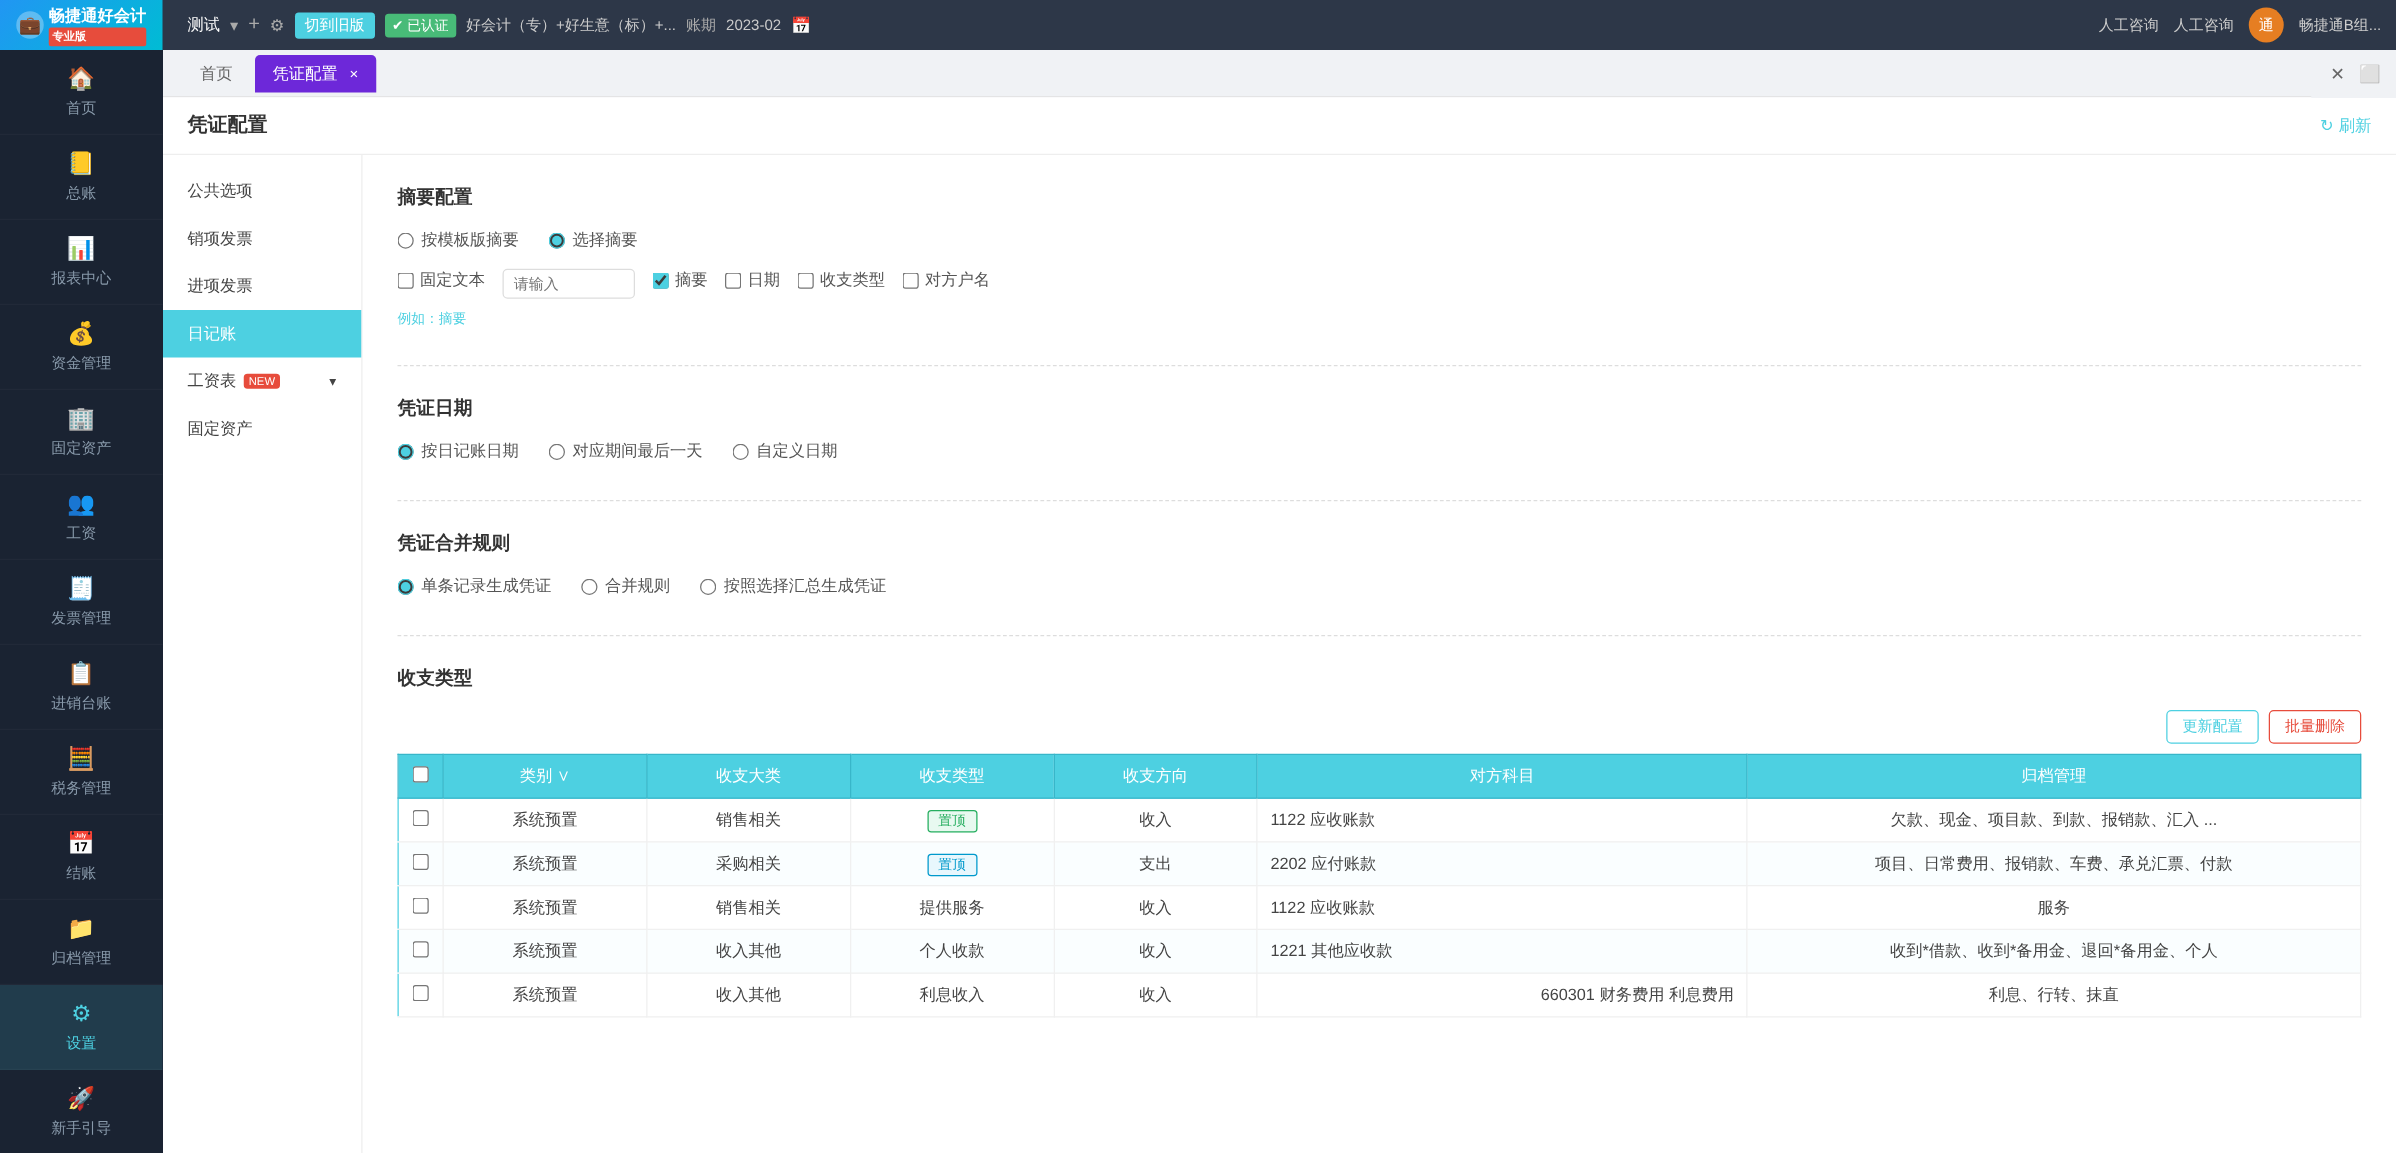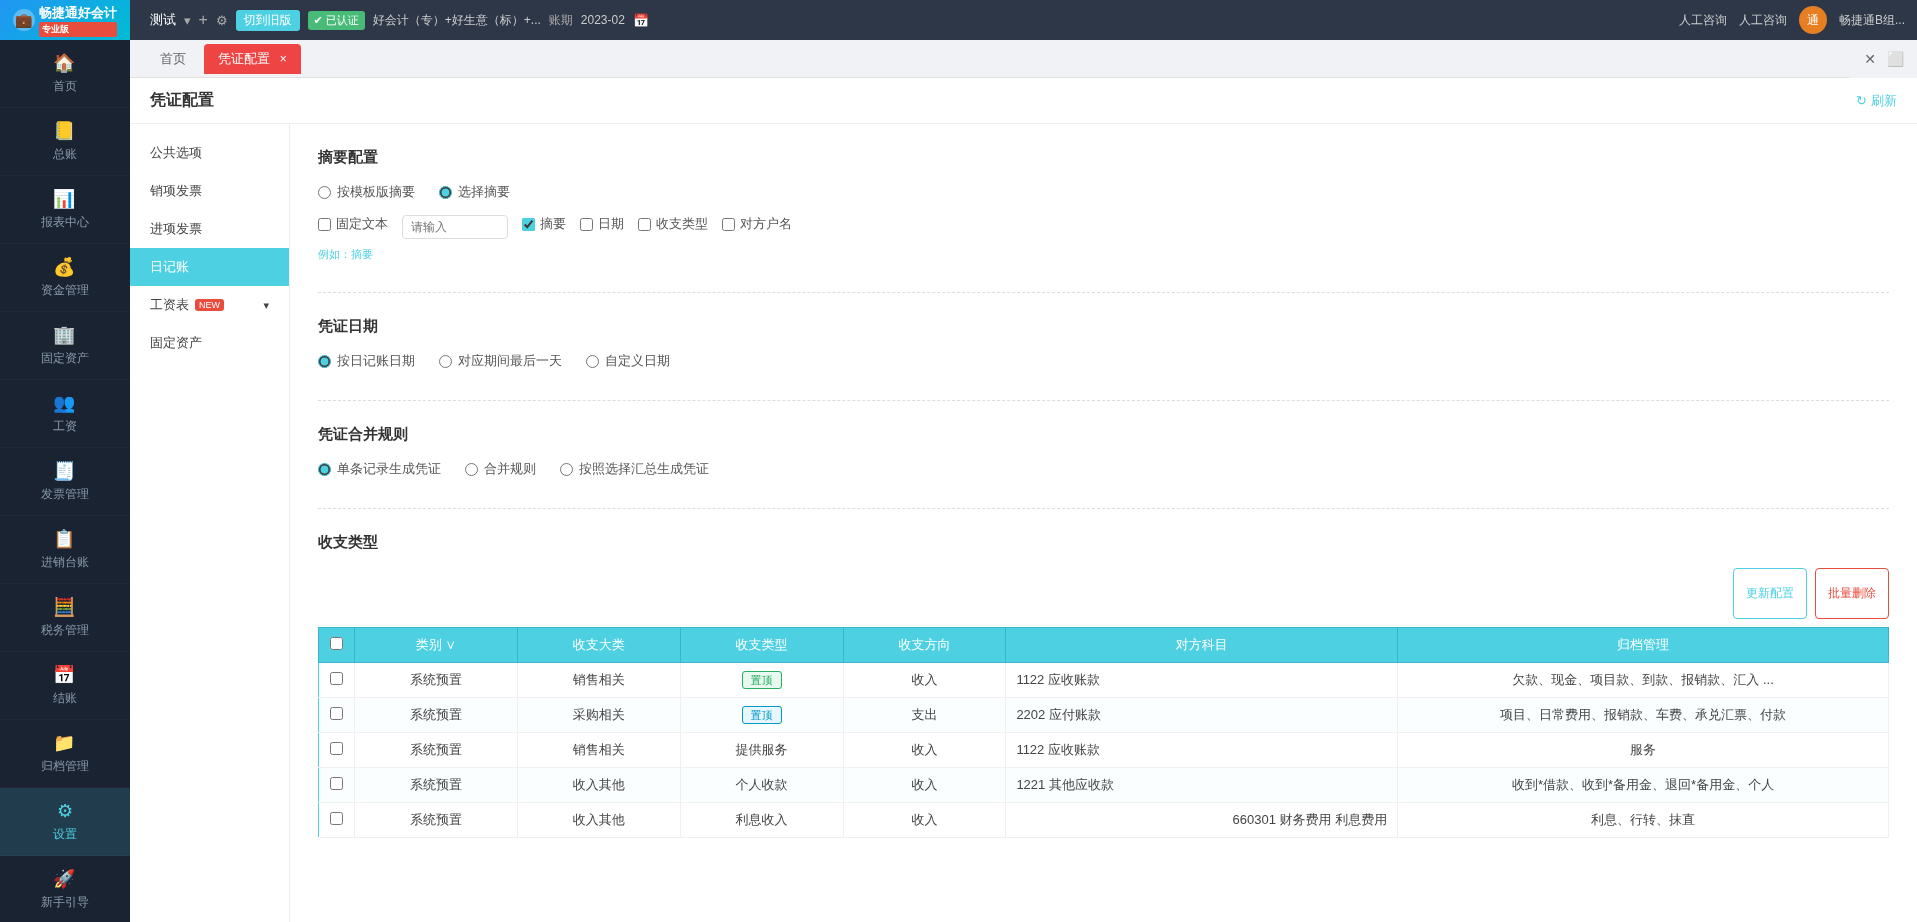--- a/index.html
+++ b/index.html
@@ -120,21 +120,21 @@
     }
     .tab-item {
       padding: 6px 14px;
       font-size: 13px;
       cursor: pointer;
       border-radius: 4px 4px 0 0;
       color: #666;
       background: transparent;
     }
     .tab-item.active {
-      background: #ef4444;
+      background: #6d28d9;
       color: #fff;
     }
     .tab-close {
       margin-left: 6px;
       font-size: 12px;
       cursor: pointer;
     }
 
     
     .content-area {
@@ -278,21 +278,21 @@
       display: flex;
       justify-content: flex-end;
       gap: 8px;
       margin-bottom: 8px;
     }
     .btn-outline {
       border: 1px solid #4dd0e1;
       color: #4dd0e1;
       background: #fff;
       border-radius: 4px;
-      padding: 16px 12px;
+      padding: 4px 12px;
       font-size: 12px;
       cursor: pointer;
     }
     .btn-outline.danger {
       border-color: #e74c3c;
       color: #e74c3c;
     }
     .data-table {
       width: 100%;
       border-collapse: collapse;

